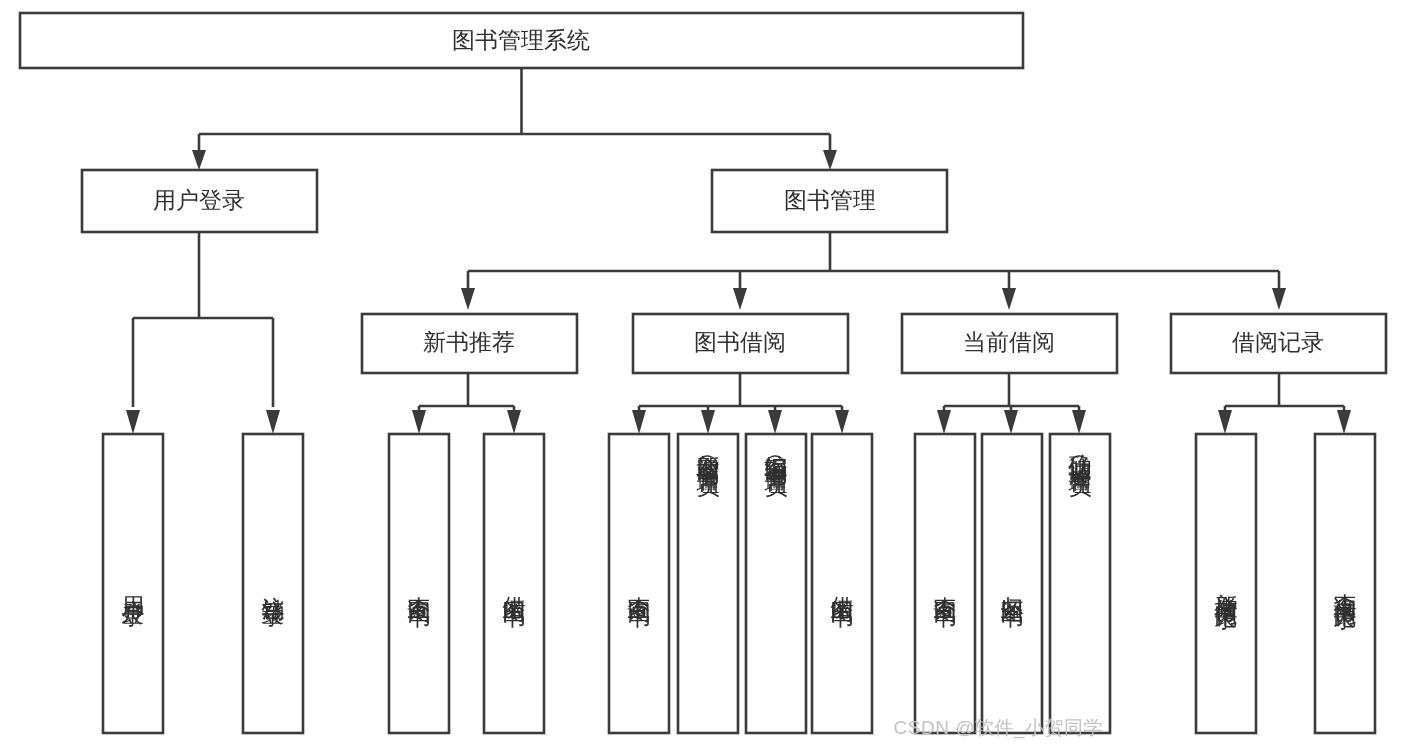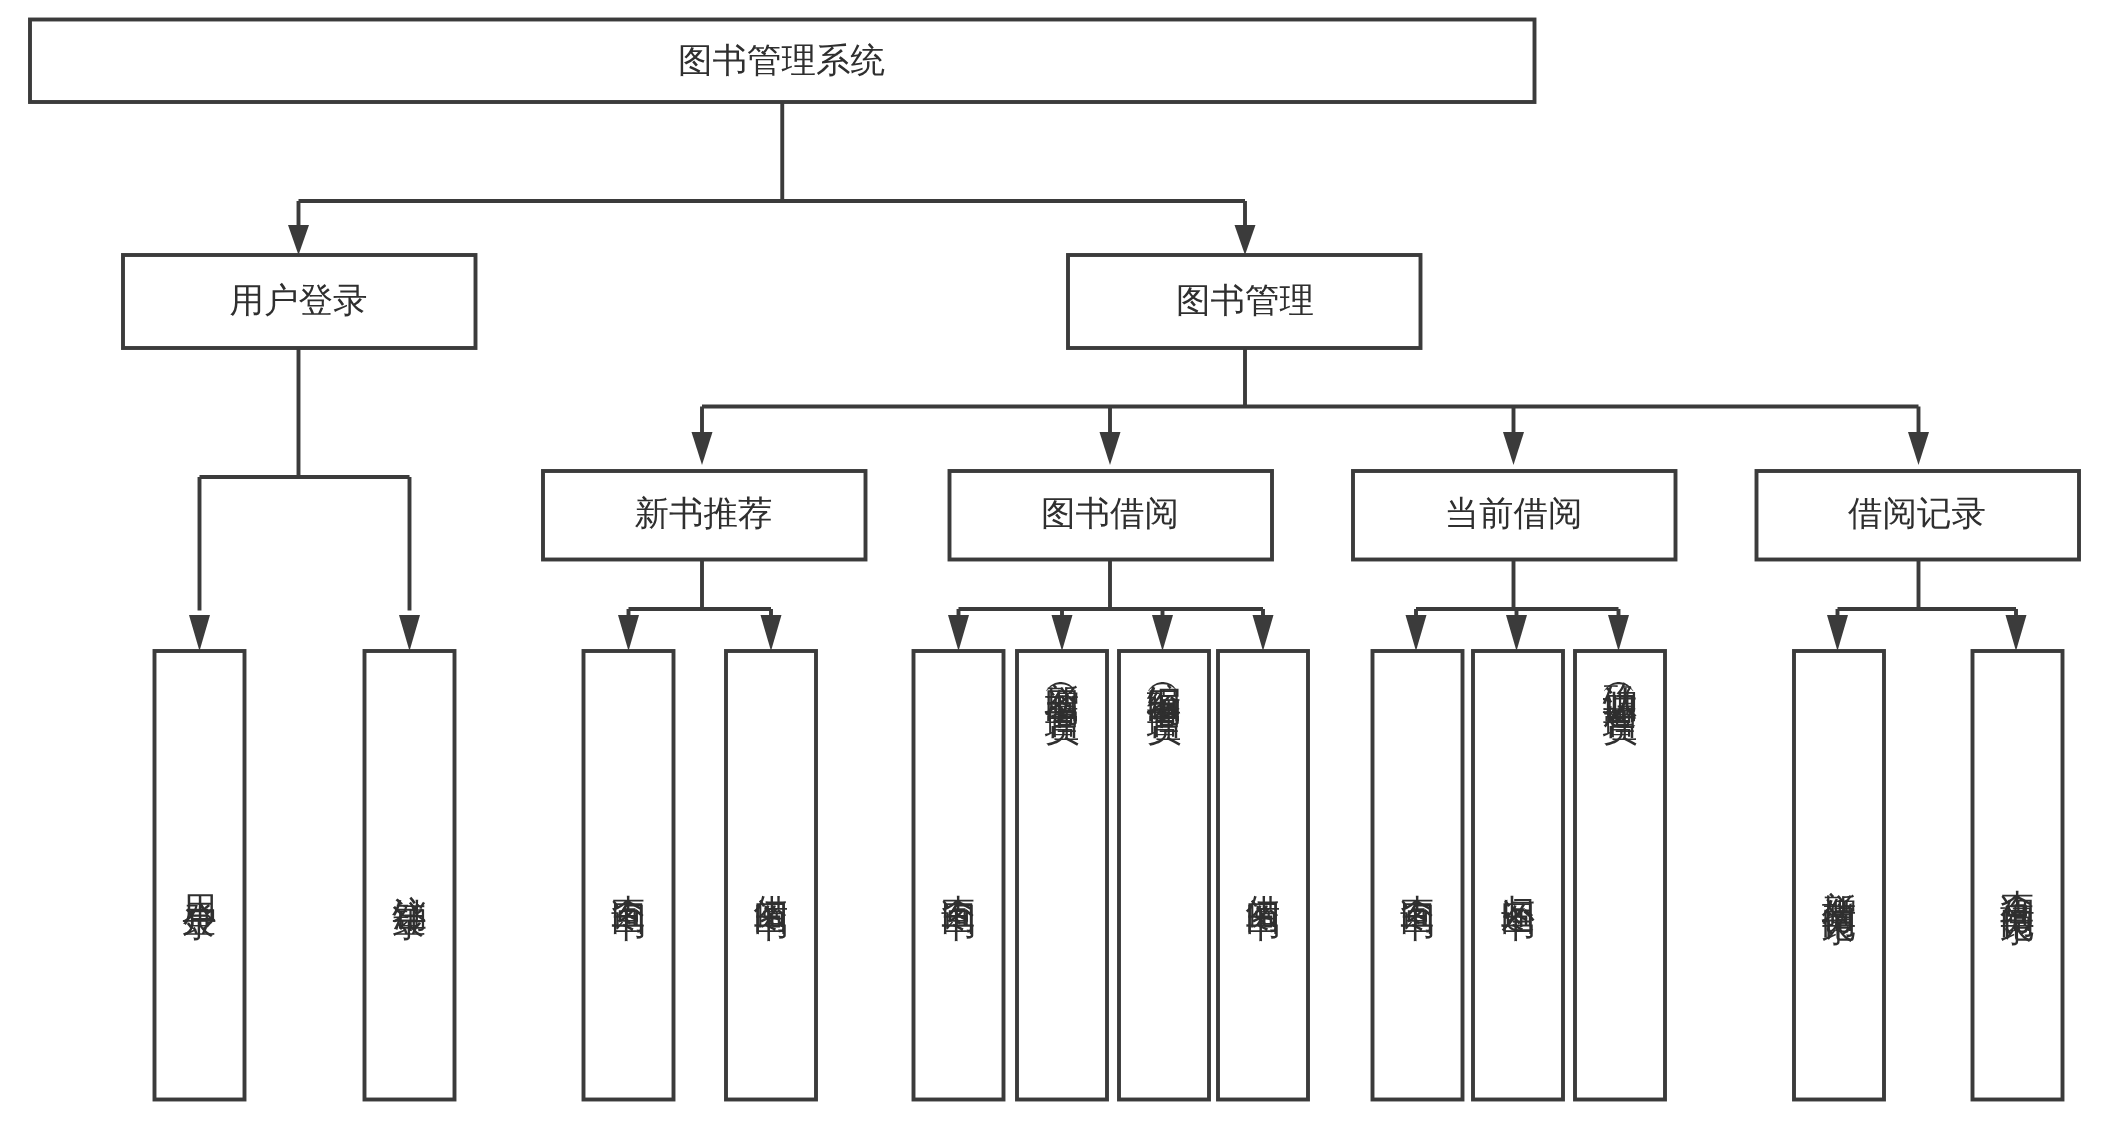--- a/index.html
+++ b/index.html
@@ -282,13 +282,14 @@
       <rect class="node-box" x="1315" y="434" width="60" height="299"></rect>
       <foreignObject x="1315" y="434" width="60" height="299">
         <div xmlns="http://www.w3.org/1999/xhtml" style="width:60px;height:299px;display:flex;align-items:center;justify-content:center;">
           <div style="writing-mode:vertical-rl;text-orientation:upright;font-family:'Liberation Sans',sans-serif;font-size:23px;color:#2f2f2f;letter-spacing:3px;line-height:1;">查询借阅记录</div>
         </div>
       </foreignObject>
     </g>
 
   </svg>
 
+  <div class="watermark-text">CSDN @软件_小贺同学</div>
 </div>
 
 </body></html>

